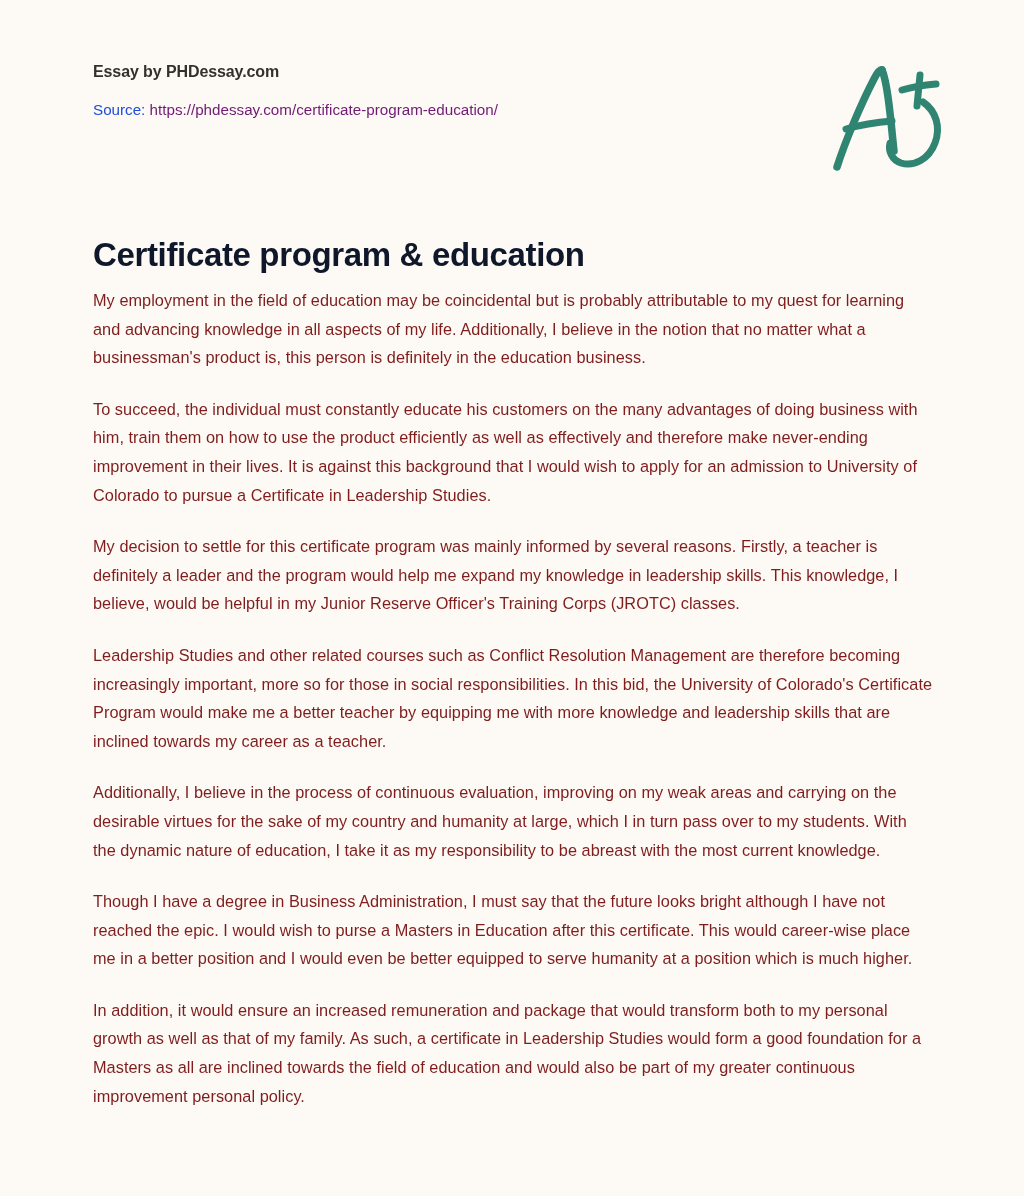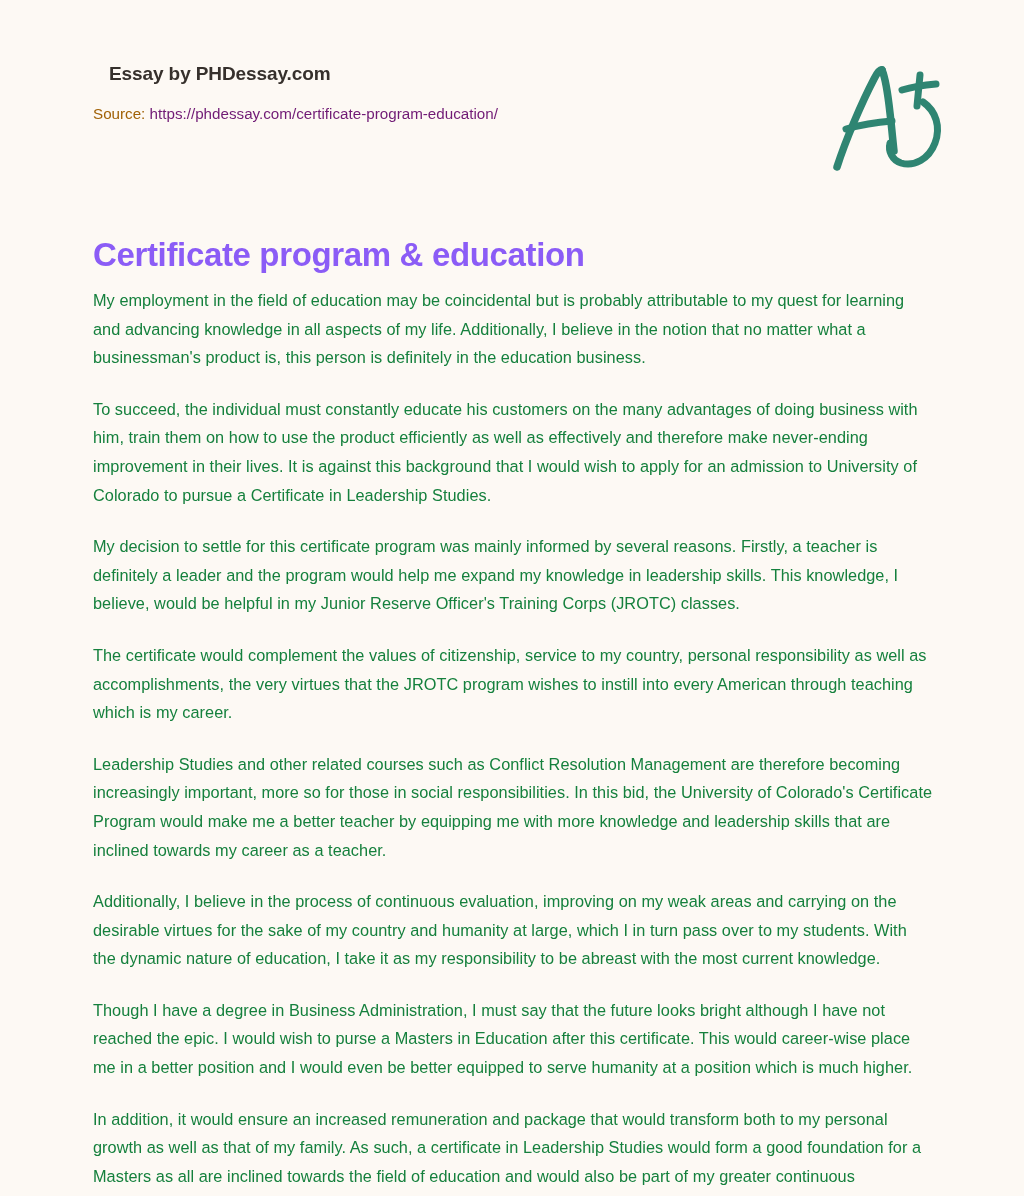--- a/index.html
+++ b/index.html
@@ -22,37 +22,36 @@
   }
 
   
   .header {
     position: absolute;
     left: 93px;
     top: 62px;
     width: 700px;
   }
   .brand-line {
-    font-size: 19px;
+    font-size: 16px;
     font-weight: bold;
     color: #36302c;
     letter-spacing: -0.1px;
     line-height: 1.25;
     white-space: nowrap;
-    margin-left: 16px;
   }
   .source-line {
     margin-top: 18px;
     font-size: 15.2px;
     line-height: 1.3;
     color: #8b857f;
     white-space: nowrap;
   }
   .source-label {
-    color: #a16207;
+    color: #1d4ed8;
   }
   .source-url {
     color: #701a75;
     text-decoration: none;
   }
 
   
   .logo {
     position: absolute;
     right: 70px;
@@ -67,37 +66,37 @@
   }
 
   
   .doc-title {
     position: absolute;
     left: 93px;
     top: 212px;
     width: 860px;
     font-size: 33px;
     font-weight: bold;
-    color: #8b5cf6;
+    color: #0f172a;
     letter-spacing: -0.35px;
     line-height: 1.28;
   }
 
   
   .body-copy {
     position: absolute;
     left: 93px;
     top: 286px;
     width: 840px;
   }
   .body-copy p {
     margin: 0 0 23px 0;
     font-size: 16.3px;
     line-height: 28.6px;
-    color: #15803d;
+    color: #7f1d1d;
     text-align: left;
     letter-spacing: 0.05px;
   }
   .body-copy p:last-child {
     margin-bottom: 0;
   }
 </style>
 </head>
 <body>
 
@@ -129,21 +128,20 @@
       </g>
     </svg>
   </div>
 
   <h1 class="doc-title">Certificate program &amp; education</h1>
 
   <div class="body-copy">
     <p>My employment in the field of education may be coincidental but is probably attributable to my quest for learning and advancing knowledge in all aspects of my life. Additionally, I believe in the notion that no matter what a businessman's product is, this person is definitely in the education business.</p>
     <p>To succeed, the individual must constantly educate his customers on the many advantages of doing business with him, train them on how to use the product efficiently as well as effectively and therefore make never-ending improvement in their lives. It is against this background that I would wish to apply for an admission to University of Colorado to pursue a Certificate in Leadership Studies.</p>
     <p>My decision to settle for this certificate program was mainly informed by several reasons. Firstly, a teacher is definitely a leader and the program would help me expand my knowledge in leadership skills. This knowledge, I believe, would be helpful in my Junior Reserve Officer's Training Corps (JROTC) classes.</p>
-    <p>The certificate would complement the values of citizenship, service to my country, personal responsibility as well as accomplishments, the very virtues that the JROTC program wishes to instill into every American through teaching which is my career.</p>
     <p>Leadership Studies and other related courses such as Conflict Resolution Management are therefore becoming increasingly important, more so for those in social responsibilities. In this bid, the University of Colorado's Certificate Program would make me a better teacher by equipping me with more knowledge and leadership skills that are inclined towards my career as a teacher.</p>
     <p>Additionally, I believe in the process of continuous evaluation, improving on my weak areas and carrying on the desirable virtues for the sake of my country and humanity at large, which I in turn pass over to my students. With the dynamic nature of education, I take it as my responsibility to be abreast with the most current knowledge.</p>
     <p>Though I have a degree in Business Administration, I must say that the future looks bright although I have not reached the epic. I would wish to purse a Masters in Education after this certificate. This would career-wise place me in a better position and I would even be better equipped to serve humanity at a position which is much higher.</p>
     <p>In addition, it would ensure an increased remuneration and package that would transform both to my personal growth as well as that of my family. As such, a certificate in Leadership Studies would form a good foundation for a Masters as all are inclined towards the field of education and would also be part of my greater continuous improvement personal policy.</p>
 
   </div>
 
 </div>
 
 </body></html>

